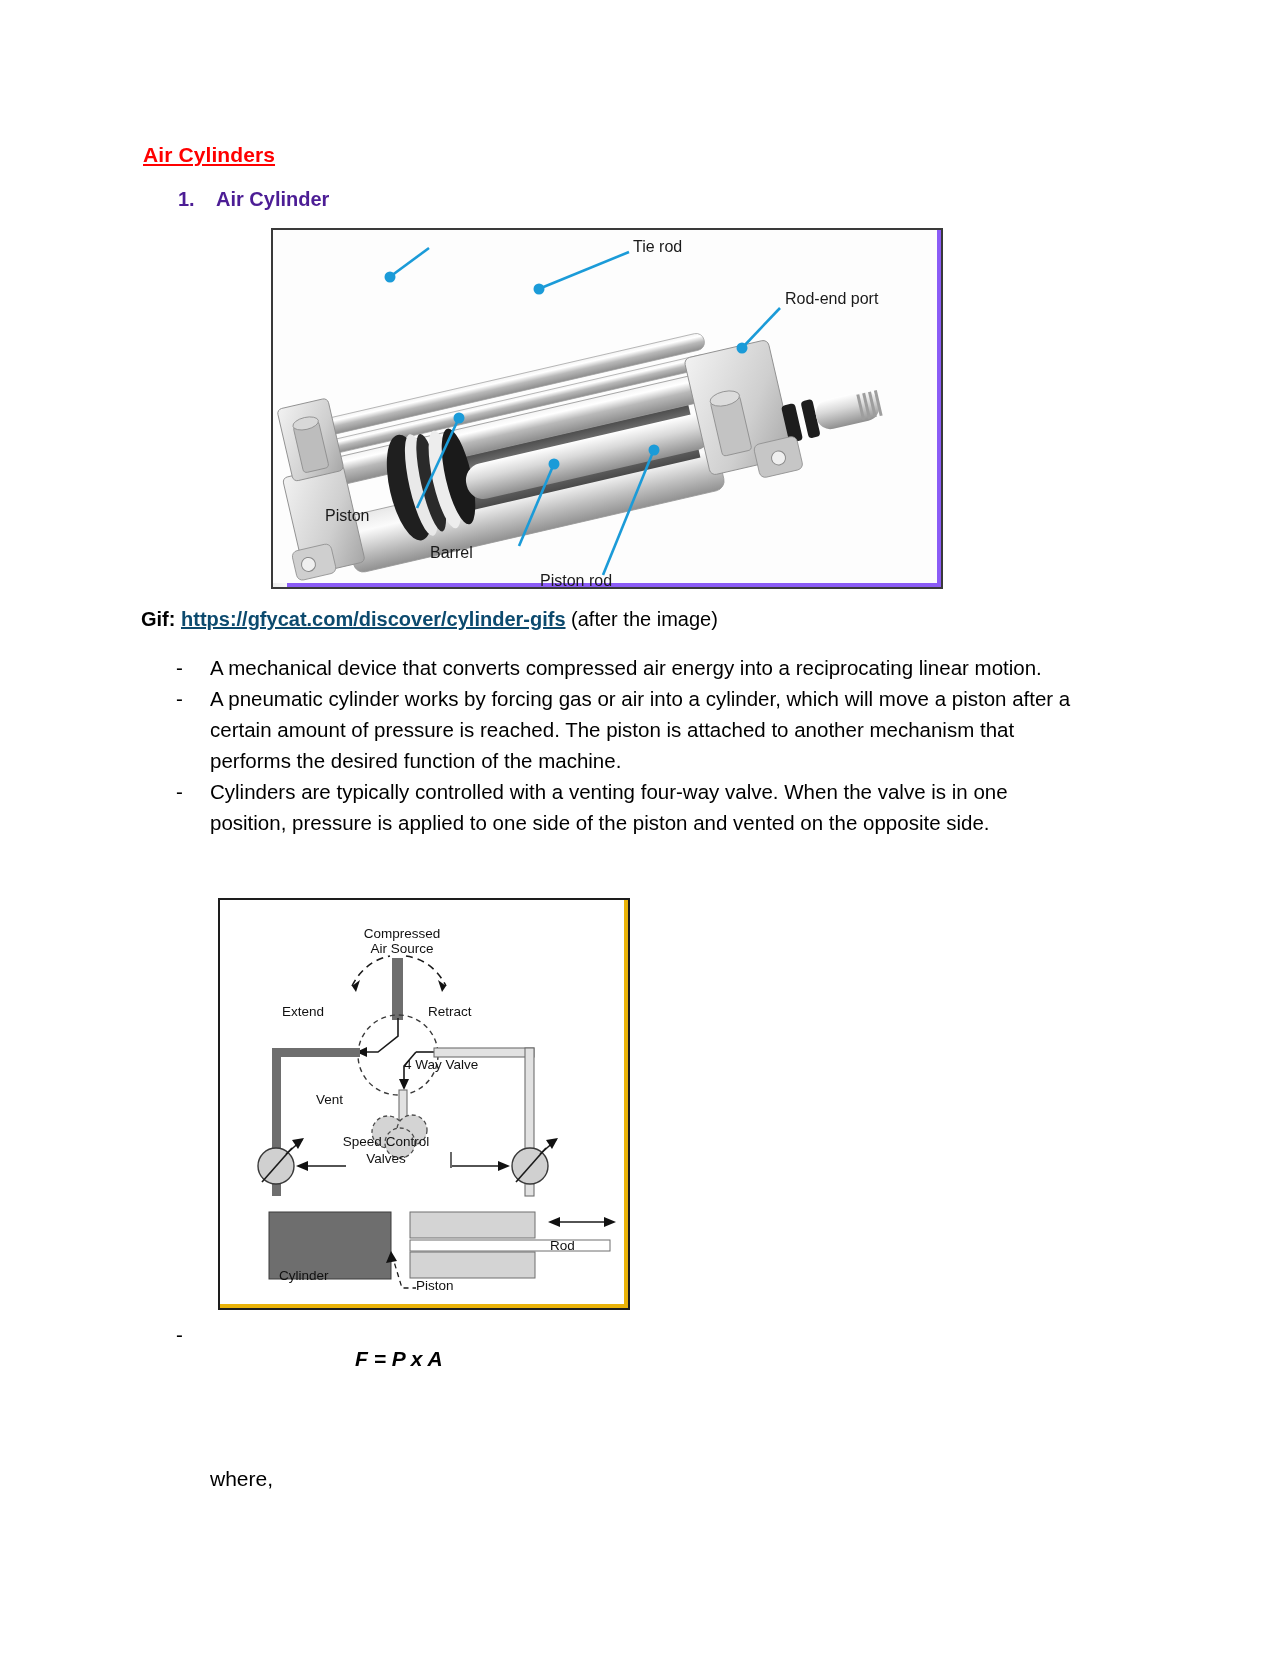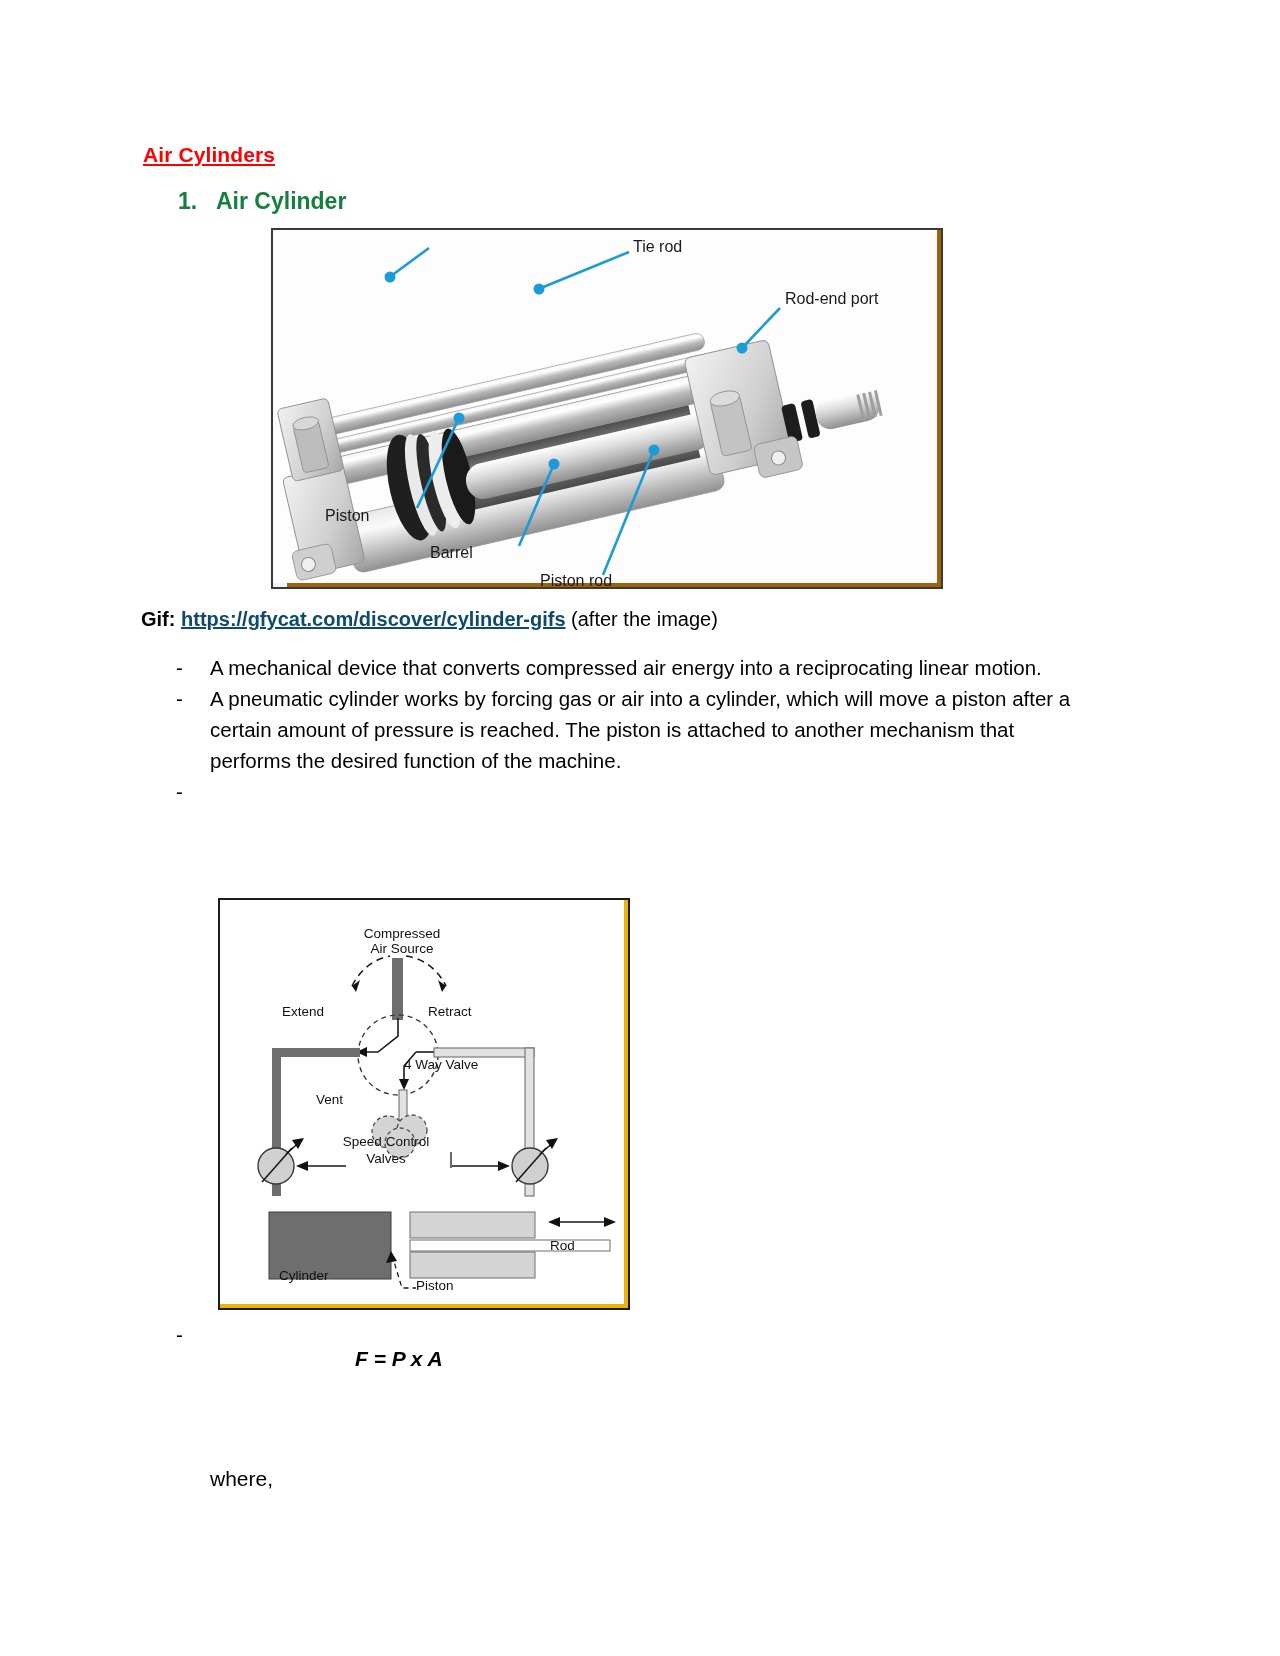--- a/index.html
+++ b/index.html
@@ -32,39 +32,39 @@
     font-weight: bold;
     color: #ff0000;
     text-decoration: underline;
     letter-spacing: 0.1px;
     white-space: nowrap;
   }
   .numbered-heading {
     position: absolute;
     left: 178px;
     top: 188px;
-    font-size: 23px;
+    font-size: 20px;
     font-weight: bold;
-    color: #15803d;
+    color: #4c1d95;
     white-space: nowrap;
   }
   .numbered-heading .num {
     display: inline-block;
     width: 38px;
   }
 
   
   .figure1 {
     position: absolute;
     left: 271px;
     top: 228px;
     width: 668px;
     height: 357px;
     border: 2px solid #3a3a3a;
-    background: #a16207;
+    background: #8b5cf6;
     overflow: hidden;
   }
   .figure1 .leftstrip {
     position: absolute;
     left: 0; top: 0;
     width: 14px; height: 100%;
     background: linear-gradient(90deg,#ededed,#f8f8f8);
   }
   .fig1-svg { position: absolute; left: 0; top: 0; }
   .fig1-label {
@@ -301,20 +301,21 @@
     <div class="bullet">
       <span class="dash">-</span>
       <span>A mechanical device that converts compressed air energy into a reciprocating linear motion.</span>
     </div>
     <div class="bullet">
       <span class="dash">-</span>
       <span>A pneumatic cylinder works by forcing gas or air into a cylinder, which will move a piston after a certain amount of pressure is reached. The piston is attached to another mechanism that performs the desired function of the machine.</span>
     </div>
     <div class="bullet">
       <span class="dash">-</span>
+      <span>Cylinders are typically controlled with a venting four-way valve. When the valve is in one position, pressure is applied to one side of the piston and vented on the opposite side.</span>
     </div>
   </div>
 
   <div class="figure2">
     <svg class="fig2-svg" width="404" height="404" viewBox="0 0 404 404">
       <rect x="0" y="0" width="404" height="404" fill="#ffffff"></rect>
 
       <rect x="172" y="58" width="11" height="62" fill="#6e6e6e"></rect>
 
       <g fill="none" stroke="#1a1a1a" stroke-width="1.6" stroke-dasharray="7 5">

